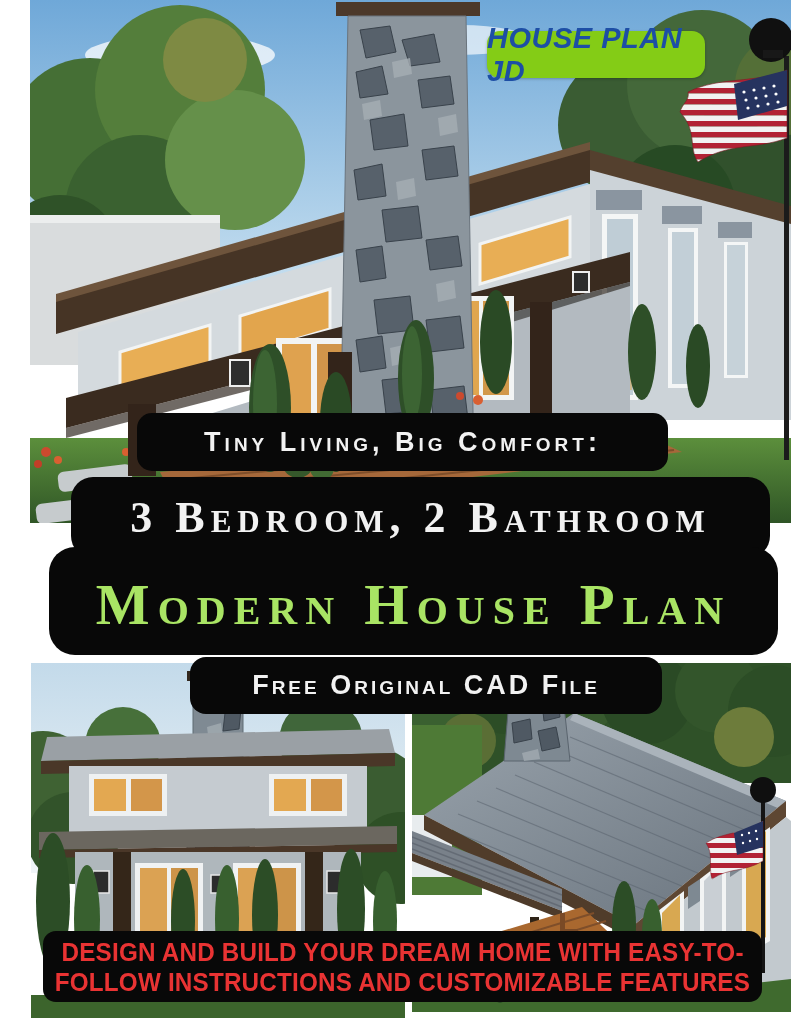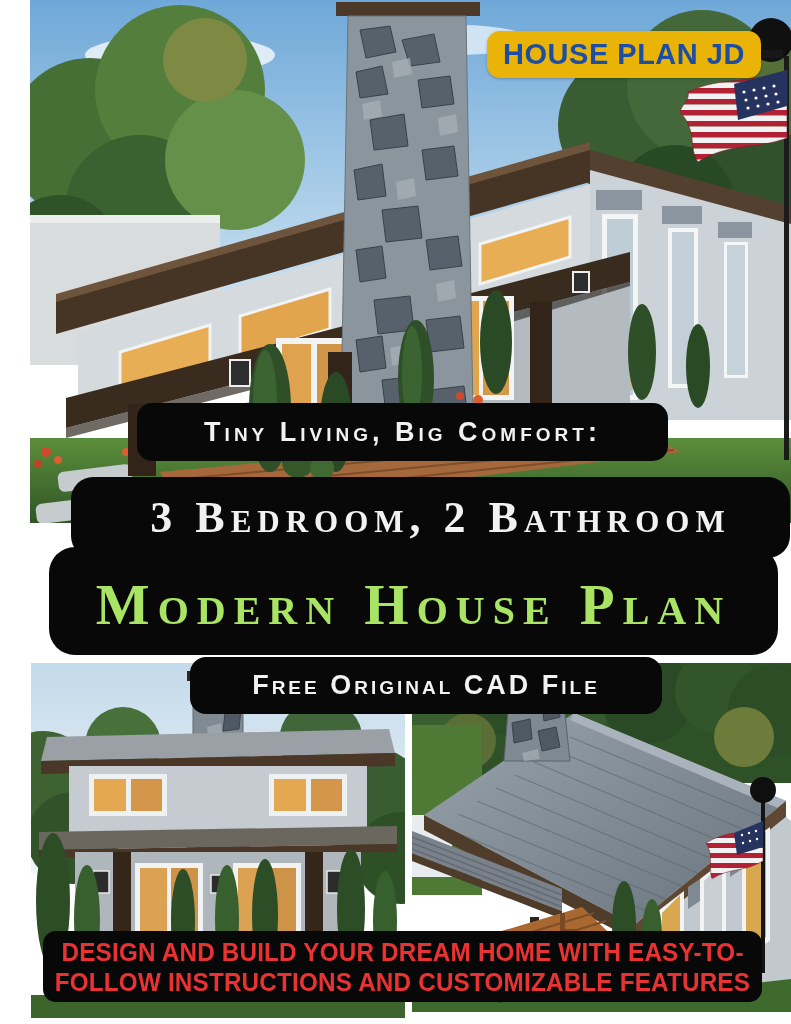--- a/index.html
+++ b/index.html
@@ -8,37 +8,37 @@
     background:#ffffff;overflow:hidden;
     font-family:"Liberation Sans",sans-serif;
   }
   .photo{position:absolute;overflow:hidden;}
   .photo svg{display:block;}
   .photo-top{left:30px;top:0;width:761px;height:523px;}
   .photo-bl{left:31px;top:663px;width:374px;height:355px;}
   .photo-br{left:412px;top:663px;width:379px;height:349px;}
 
   .badge{
-    position:absolute;left:487px;top:31px;width:274px;height:47px;
-    background:#eab308;border-radius:13px;display:flex;align-items:center;justify-content:center;
-    box-shadow:0 1px 3px rgba(0,0,0,.25);z-index:5;
+    position:absolute;left:487px;top:31px;width:218px;height:47px;
+    background:#84cc16;border-radius:13px;display:flex;align-items:center;justify-content:center;
+    box-shadow:0 1px 3px rgba(0,0,0,.25);z-index:5;font-style:italic;
   }
   .badge span{
     color:var(--badge-blue,#1d4ea5);font-weight:bold;font-size:29px;letter-spacing:.5px;
   }
   .band{
     position:absolute;background:var(--band-black,#0a0a0a);display:flex;flex-direction:column;
     align-items:center;justify-content:center;z-index:4;text-align:center;
   }
-  .band-kicker{left:137px;top:403px;width:531px;height:58px;border-radius:15px;}
+  .band-kicker{left:137px;top:413px;width:531px;height:58px;border-radius:15px;}
   .band-kicker span{
     color:var(--headline-white,#f2f2f2);font-variant:small-caps;font-weight:bold;
     font-size:27px;letter-spacing:4px;white-space:nowrap;
   }
-  .band-beds{left:71px;top:477px;width:699px;height:81px;border-radius:22px;padding-left:20px;}
+  .band-beds{left:71px;top:477px;width:699px;height:81px;border-radius:22px;}
   .band-beds span{
     font-family:"Liberation Serif",serif;color:var(--headline-white,#f2f2f2);
     font-variant:small-caps;font-weight:bold;font-size:44px;letter-spacing:6px;white-space:nowrap;
   }
   .band-modern{left:49px;top:547px;width:729px;height:108px;border-radius:26px;}
   .band-modern span{
     font-family:"Liberation Serif",serif;color:var(--headline-green,#a9e464);
     font-variant:small-caps;font-weight:bold;font-size:57px;letter-spacing:8px;white-space:nowrap;margin-top:6px;
   }
   .band-cad{left:190px;top:657px;width:472px;height:57px;border-radius:16px;}

